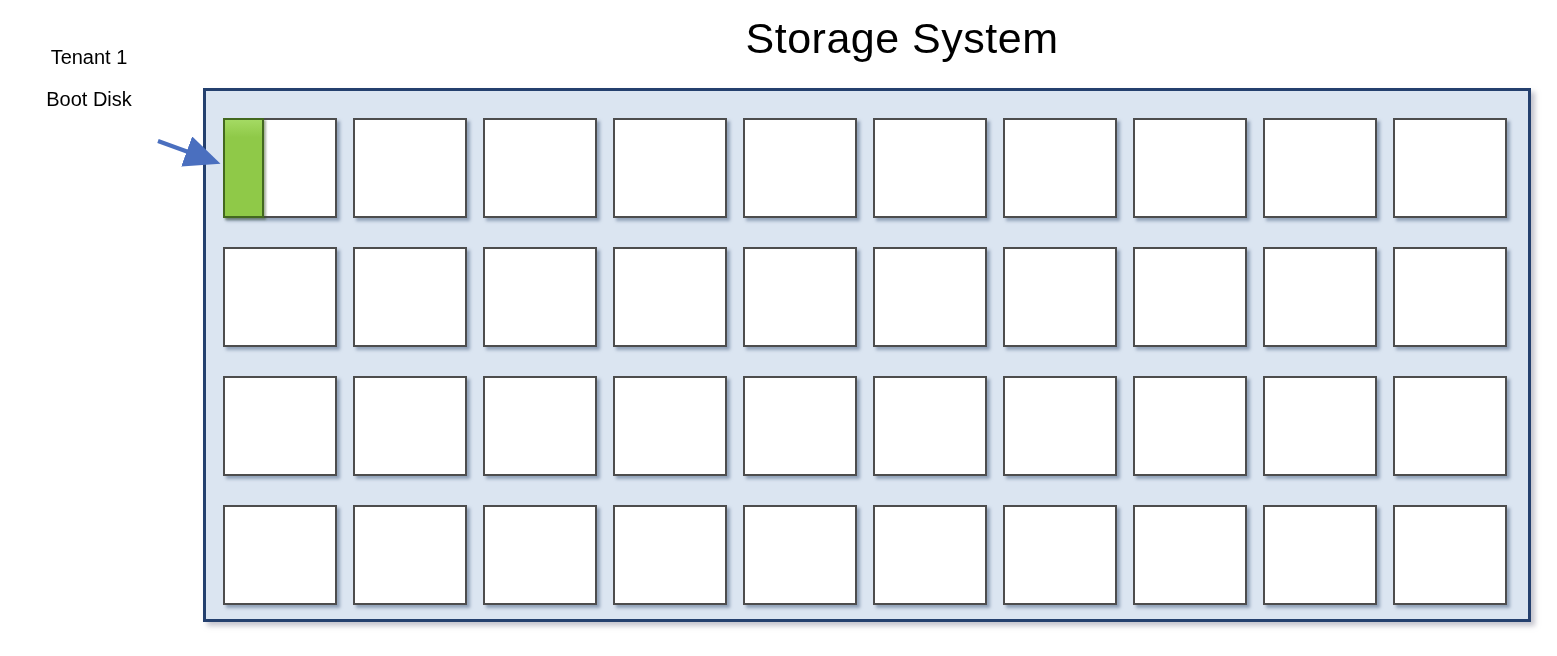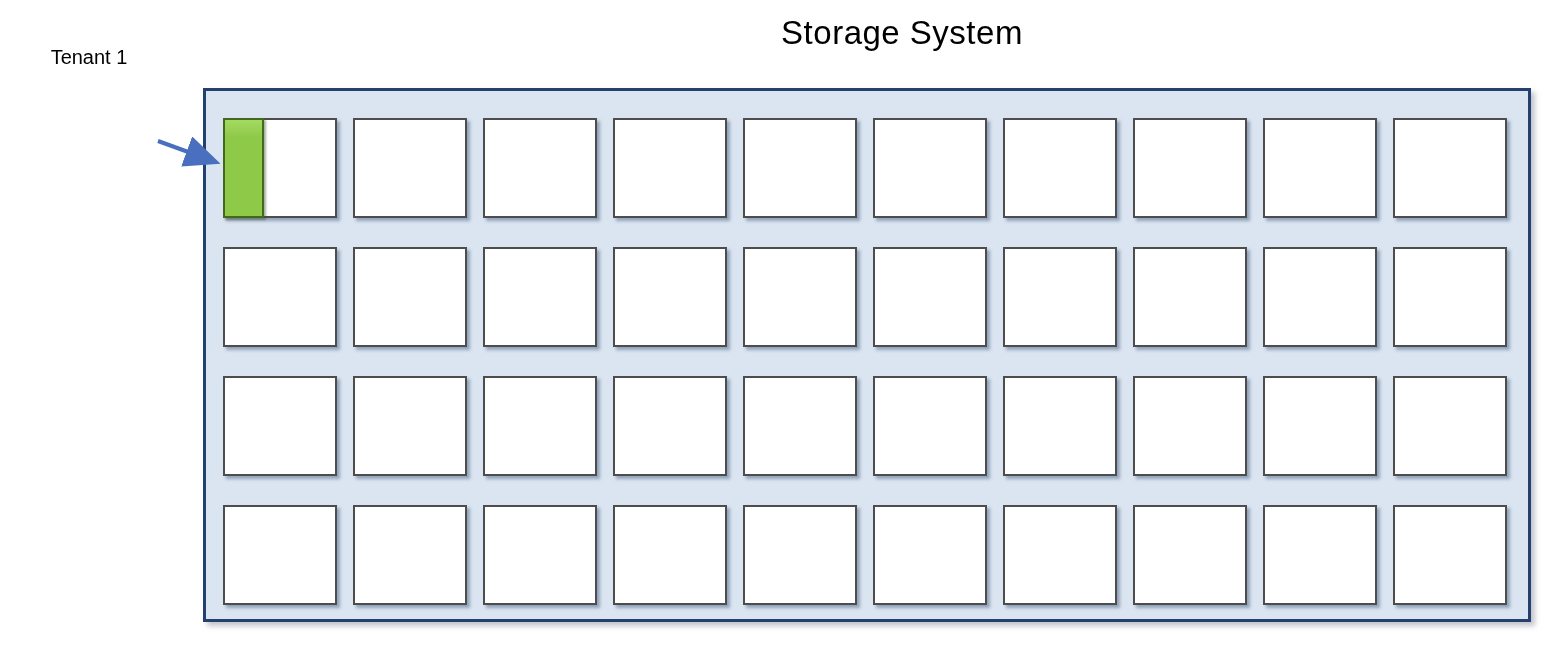--- a/index.html
+++ b/index.html
@@ -17,21 +17,21 @@
   }
   html,body{margin:0;padding:0;}
   body{
     width:1557px;height:656px;position:relative;overflow:hidden;
     background:#ffffff;
     font-family:"Liberation Sans", sans-serif;
     color:var(--text);
   }
   .title{
     position:absolute;left:902px;top:14px;transform:translateX(-50%);
-    font-size:33px;font-weight:500;letter-spacing:0.5px;white-space:nowrap;
+    font-size:43px;font-weight:500;letter-spacing:0.5px;white-space:nowrap;
   }
   .annotation{
     position:absolute;left:6px;top:36px;width:166px;
     text-align:center;font-size:20px;line-height:42px;
   }
   .storage-box{
     position:absolute;left:203px;top:88px;width:1328px;height:534px;
     box-sizing:border-box;
     background:var(--container-fill);
     border:3px solid var(--container-border);
@@ -62,20 +62,21 @@
     position:absolute;left:0;top:0;pointer-events:none;
   }
 </style>
 </head>
 <body>
 
 <div class="title">Storage System</div>
 
 <div class="annotation">
   <div>Tenant 1</div>
+  <div>Boot Disk</div>
 </div>
 
 <div class="storage-box">
   <div class="disk-grid" style="grid-template-columns: repeat(10, var(--slot-w));">
       <div class="slot">
         <div class="boot-disk" style="width: 37%;"></div>
       </div>
       <div class="slot"></div>
       <div class="slot"></div>
       <div class="slot"></div>

